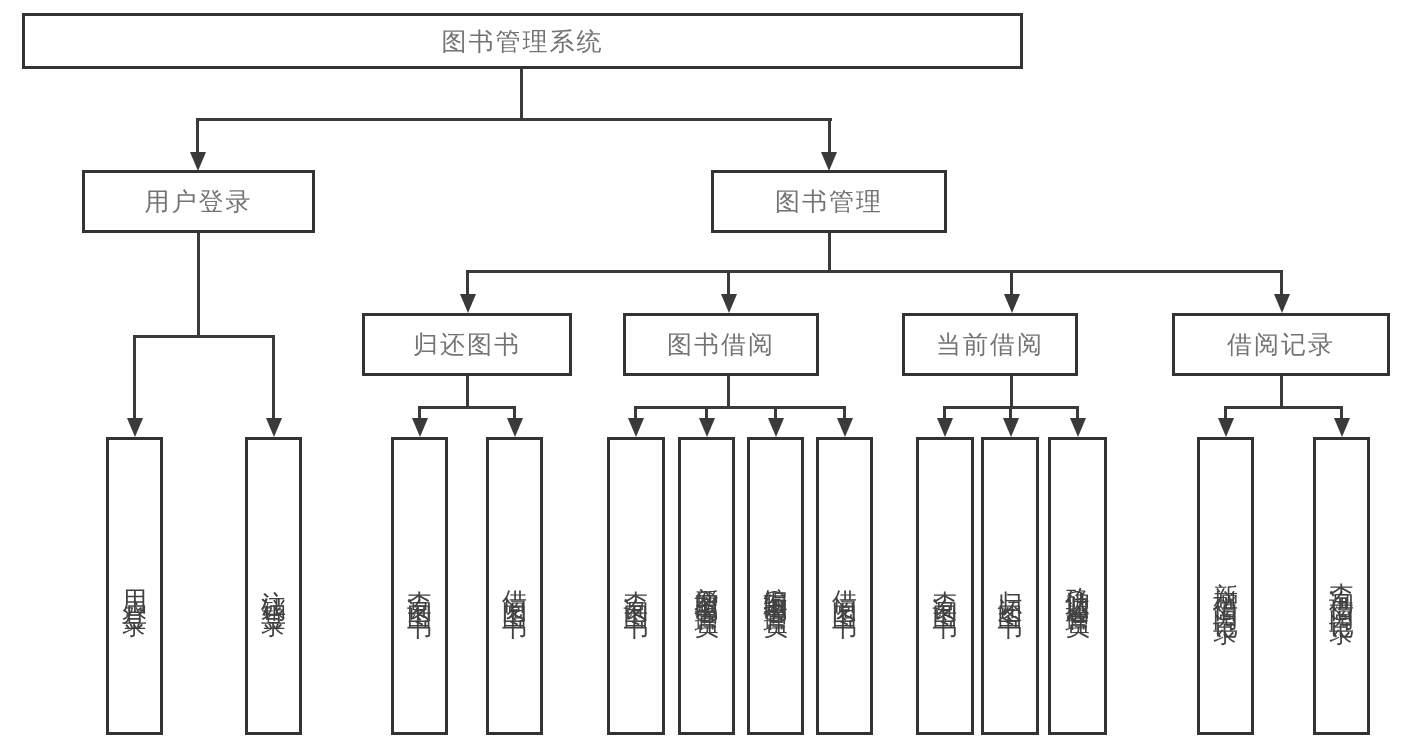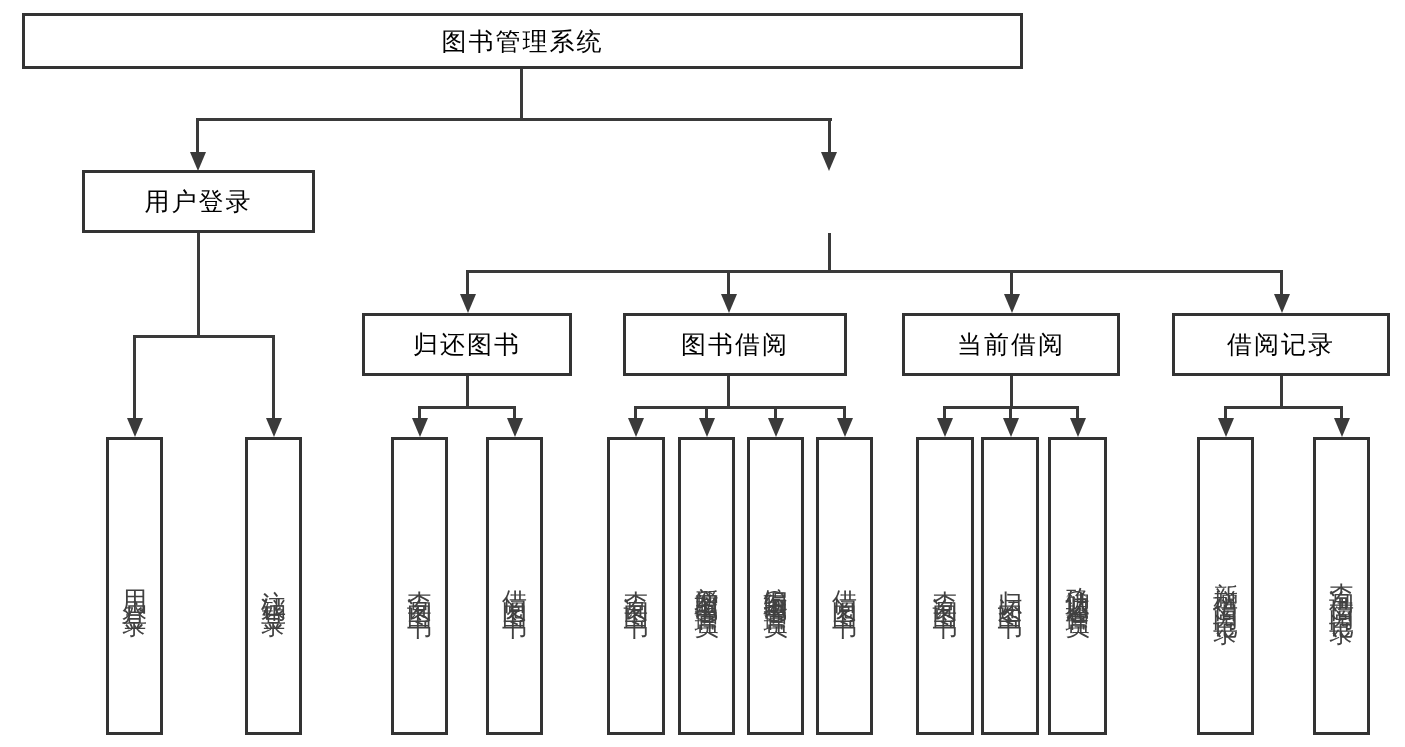--- a/index.html
+++ b/index.html
@@ -9,21 +9,21 @@
   }
   .box{
     position:absolute;background:#ffffff;border:3px solid #333333;
     box-sizing:border-box;display:flex;align-items:center;justify-content:center;
   }
   .root{left:22px;top:13px;width:1001px;height:56px;}
   .lv2{top:170px;height:63px;}
   .lv3{top:313px;height:63px;}
   .leaf{top:437px;height:298px;width:57px;}
   .hl{ 
-    color:#000000;font-size:25px;letter-spacing:2px;white-space:nowrap;
+    color:#737373;font-size:25px;letter-spacing:2px;white-space:nowrap;
   }
   .vt{ 
     color:#414141;font-size:25px;writing-mode:vertical-rl;text-orientation:mixed;
     letter-spacing:8px;line-height:1;white-space:nowrap;
   }
   .vt.long{letter-spacing:4px;font-size:24px;}
   .vl{position:absolute;width:3px;background:#3a3a3a;}
   .hzl{position:absolute;height:3px;background:#3a3a3a;}
   .ar{
     position:absolute;width:0;height:0;
@@ -40,28 +40,31 @@
 
 <div class="canvas">
 
   <div class="box root">
     <span class="hl">图书管理系统</span>
   </div>
 
   <div class="box lv2" style="left:82px;width:233px">
     <span class="hl">用户登录</span>
   </div>
+  <div class="box lv2" style="left:711px;width:236px">
+    <span class="hl">图书管理</span>
+  </div>
 
   <div class="box lv3" style="left:362px;width:210px">
     <span class="hl">归还图书</span>
   </div>
-  <div class="box lv3" style="left:623px;width:224px">
+  <div class="box lv3" style="left:623px;width:196px">
     <span class="hl">图书借阅</span>
   </div>
-  <div class="box lv3" style="left:902px;width:218px">
+  <div class="box lv3" style="left:902px;width:176px">
     <span class="hl">当前借阅</span>
   </div>
   <div class="box lv3" style="left:1172px;width:218px">
     <span class="hl">借阅记录</span>
   </div>
 
   <div class="box leaf" style="left:106px">
     <span class="vt">用户登录</span>
   </div>
   <div class="box leaf" style="left:245px">

